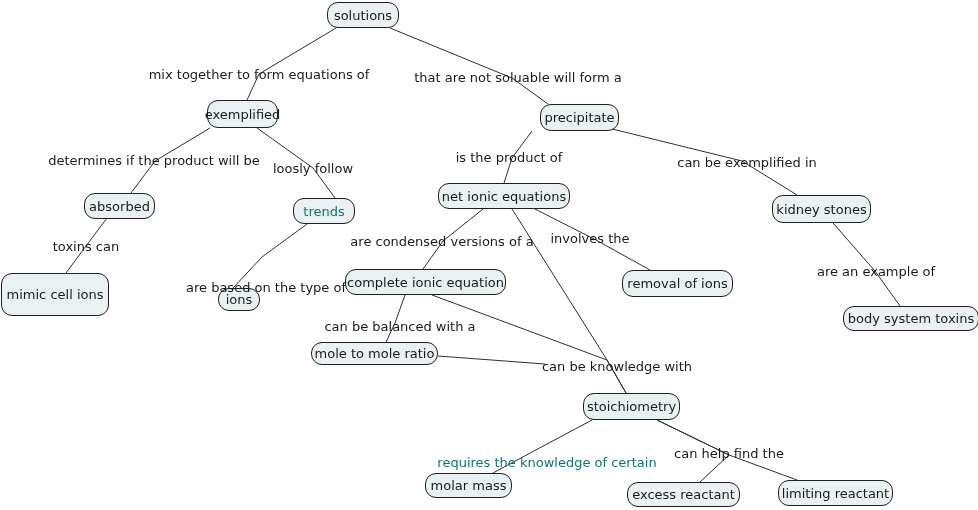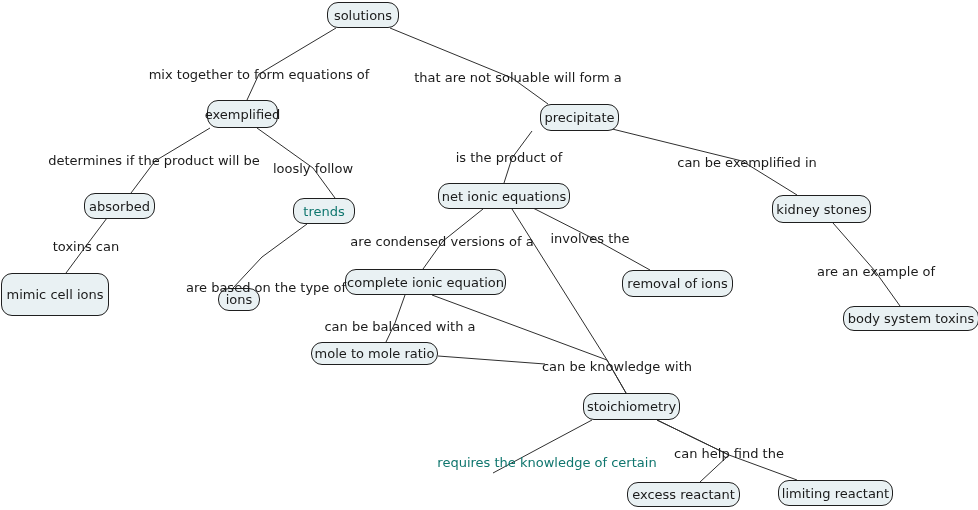--- a/index.html
+++ b/index.html
@@ -76,20 +76,21 @@
     <div class="node" style="left: 1px; top: 273px; width: 108px; height: 43px; background: rgb(233, 241, 243); border-color: rgb(31, 31, 31); color: rgb(26, 26, 26);">mimic cell ions</div>
     <div class="node" style="left: 293px; top: 198px; width: 62px; height: 26px; background: rgb(233, 241, 243); border-color: rgb(31, 31, 31); color: #0f766e;">trends</div>
     <div class="node" style="left: 218px; top: 288px; width: 42px; height: 23px; background: rgb(233, 241, 243); border-color: rgb(31, 31, 31); color: rgb(26, 26, 26);">ions</div>
     <div class="node" style="left: 438px; top: 183px; width: 132px; height: 26px; background: rgb(233, 241, 243); border-color: rgb(31, 31, 31); color: rgb(26, 26, 26);">net ionic equations</div>
     <div class="node" style="left: 345px; top: 269px; width: 161px; height: 26px; background: rgb(233, 241, 243); border-color: rgb(31, 31, 31); color: rgb(26, 26, 26);">complete ionic equation</div>
     <div class="node" style="left: 622px; top: 270px; width: 111px; height: 27px; background: rgb(233, 241, 243); border-color: rgb(31, 31, 31); color: rgb(26, 26, 26);">removal of ions</div>
     <div class="node" style="left: 772px; top: 195px; width: 99px; height: 28px; background: rgb(233, 241, 243); border-color: rgb(31, 31, 31); color: rgb(26, 26, 26);">kidney stones</div>
     <div class="node" style="left: 843px; top: 306px; width: 136px; height: 25px; background: rgb(233, 241, 243); border-color: rgb(31, 31, 31); color: rgb(26, 26, 26);">body system toxins</div>
     <div class="node" style="left: 311px; top: 342px; width: 127px; height: 23px; background: rgb(233, 241, 243); border-color: rgb(31, 31, 31); color: rgb(26, 26, 26);">mole to mole ratio</div>
     <div class="node" style="left: 583px; top: 393px; width: 97px; height: 27px; background: rgb(233, 241, 243); border-color: rgb(31, 31, 31); color: rgb(26, 26, 26);">stoichiometry</div>
+    <div class="node" style="left: 425px; top: 473px; width: 87px; height: 25px; background: rgb(233, 241, 243); border-color: rgb(31, 31, 31); color: rgb(26, 26, 26);">molar mass</div>
     <div class="node" style="left: 627px; top: 482px; width: 113px; height: 25px; background: rgb(233, 241, 243); border-color: rgb(31, 31, 31); color: rgb(26, 26, 26);">excess reactant</div>
     <div class="node" style="left: 778px; top: 480px; width: 115px; height: 26px; background: rgb(233, 241, 243); border-color: rgb(31, 31, 31); color: rgb(26, 26, 26);">limiting reactant</div>
     <div class="link-label" style="left: 259px; top: 74px; color: rgb(26, 26, 26);">mix together to form equations of</div>
     <div class="link-label" style="left: 518px; top: 77px; color: rgb(26, 26, 26);">that are not soluable will form a</div>
     <div class="link-label" style="left: 154px; top: 160px; color: rgb(26, 26, 26);">determines if the product will be</div>
     <div class="link-label" style="left: 313px; top: 168px; color: rgb(26, 26, 26);">loosly follow</div>
     <div class="link-label" style="left: 86px; top: 246px; color: rgb(26, 26, 26);">toxins can</div>
     <div class="link-label" style="left: 266px; top: 255px; color: rgb(26, 26, 26); margin-top: 32px;">are based on the type of</div>
     <div class="link-label" style="left: 509px; top: 157px; color: rgb(26, 26, 26);">is the product of</div>
     <div class="link-label" style="left: 747px; top: 162px; color: rgb(26, 26, 26);">can be exemplified in</div>

